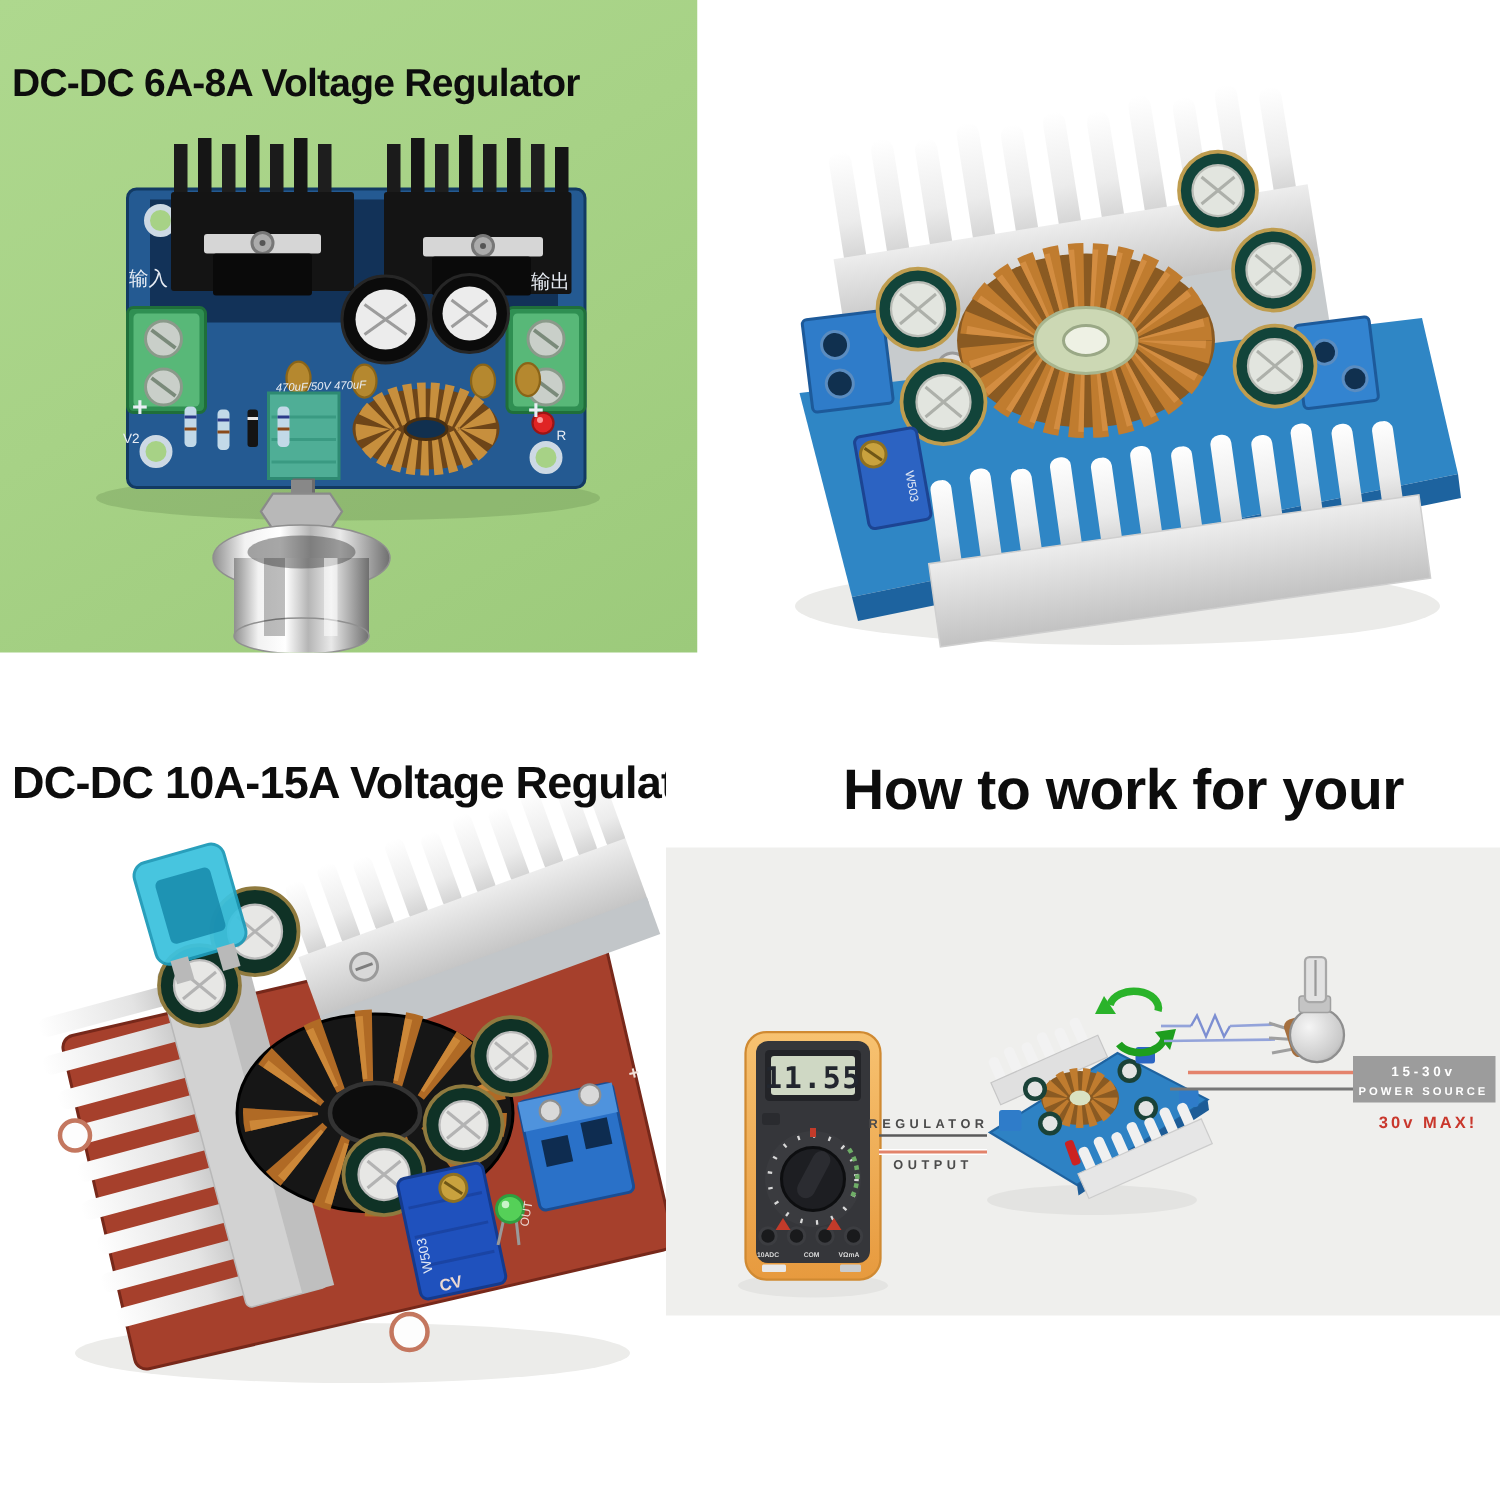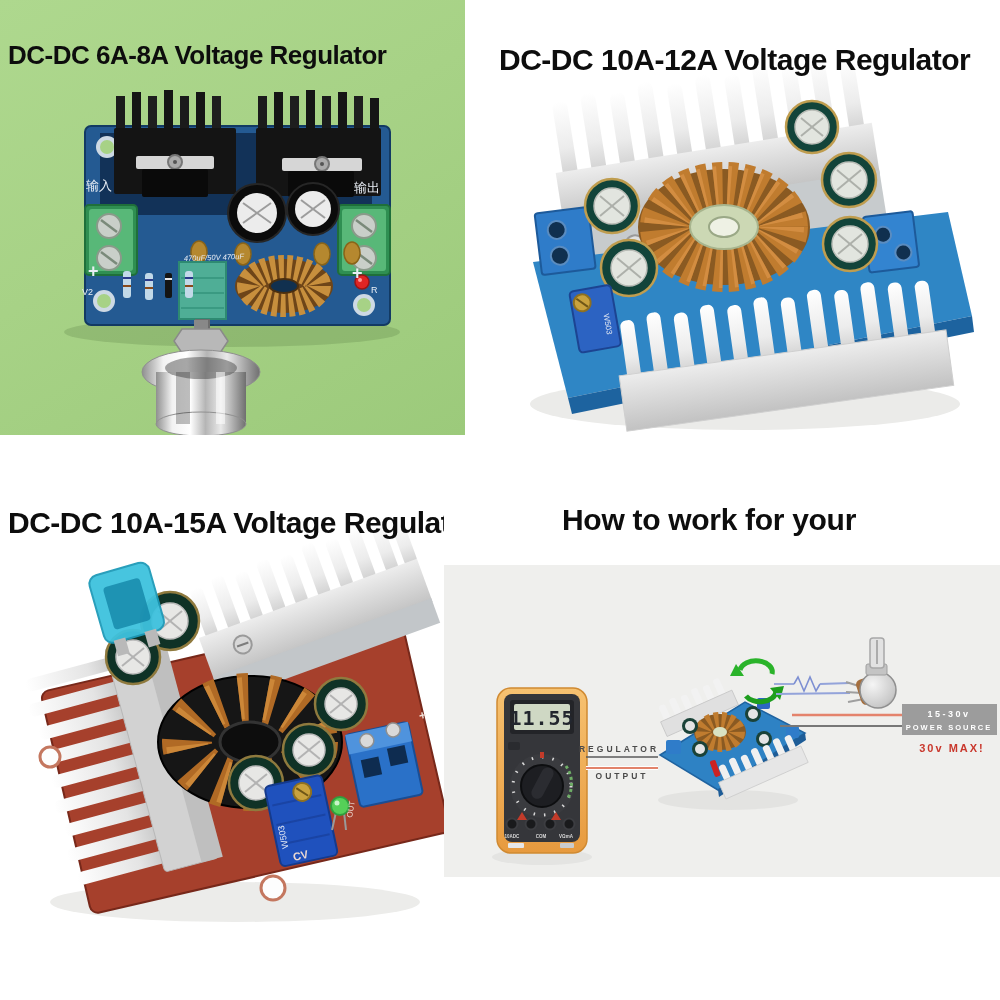--- a/index.html
+++ b/index.html
@@ -8,21 +8,21 @@
   .quad{position:absolute;}
   .q1{left:0;top:0;width:465px;height:435px;background:linear-gradient(150deg,#aed88e 0%,#a7d286 45%,#9cca7b 100%);}
   .q2{left:465px;top:0;width:535px;height:460px;background:#ffffff;}
   .q3{left:0;top:460px;width:444px;height:540px;background:#ffffff;}
   .q4{left:444px;top:460px;width:556px;height:540px;background:#ffffff;}
   .title{position:absolute;font-weight:700;color:#0d0d0d;white-space:nowrap;
          font-family:"Liberation Sans",sans-serif;}
   .t1{left:8px;top:18px;font-size:26px;letter-spacing:-0.5px;}
   .t2{left:34px;top:18px;font-size:30px;letter-spacing:-0.5px;}
   .t3{left:8px;top:21px;font-size:30px;letter-spacing:-0.5px;}
-  .t4{left:118px;top:18px;font-size:30px;line-height:34px;letter-spacing:-0.3px;white-space:normal;width:420px;}
+  .t4{left:118px;top:18px;font-size:38px;line-height:34px;letter-spacing:-0.3px;white-space:normal;width:420px;}
   .gray-panel{position:absolute;left:0;top:105px;width:556px;height:312px;background:#efefed;}
   svg{position:absolute;left:0;top:0;}
   .diagram-label{font-weight:700;fill:#4b4b4b;letter-spacing:3px;font-size:8.5px;}
   .psu-text{font-weight:700;fill:#ffffff;}
   .warn-text{font-weight:700;fill:#c9372c;letter-spacing:2px;font-size:11px;}
   .silk{fill:#e9eef5;}
 </style>
 </head>
 <body>
 
@@ -253,21 +253,20 @@
           <rect x="790" y="298" width="14" height="62" rx="6" fill="url(#al1)"></rect>
             <rect x="817" y="294" width="14" height="66" rx="6" fill="url(#al1)"></rect>
           <rect x="844" y="298" width="14" height="62" rx="6" fill="url(#al1)"></rect>
             <rect x="871" y="294" width="14" height="66" rx="6" fill="url(#al1)"></rect>
           <rect x="898" y="298" width="14" height="62" rx="6" fill="url(#al1)"></rect>
             <rect x="925" y="300" width="14" height="60" rx="6" fill="url(#al1)"></rect>
           <rect x="620" y="352" width="330" height="56" fill="url(#al2)" stroke="#cfcfcf" stroke-width="1"></rect>
         </g>
       </g>
     </svg>
-    <h2 class="title t2">DC-DC 10A-12A Voltage Regulator</h2>
   </section>
 
   <section class="quad q3">
     <svg width="444" height="540" viewBox="0 460 444 540">
       <defs>
         <linearGradient id="alH" x1="0" y1="0" x2="1" y2="0">
           <stop offset="0" stop-color="#ffffff"></stop>
             <stop offset="0.7" stop-color="#e4e4e4"></stop>
             <stop offset="1" stop-color="#c6c6c6"></stop>
         </linearGradient>

